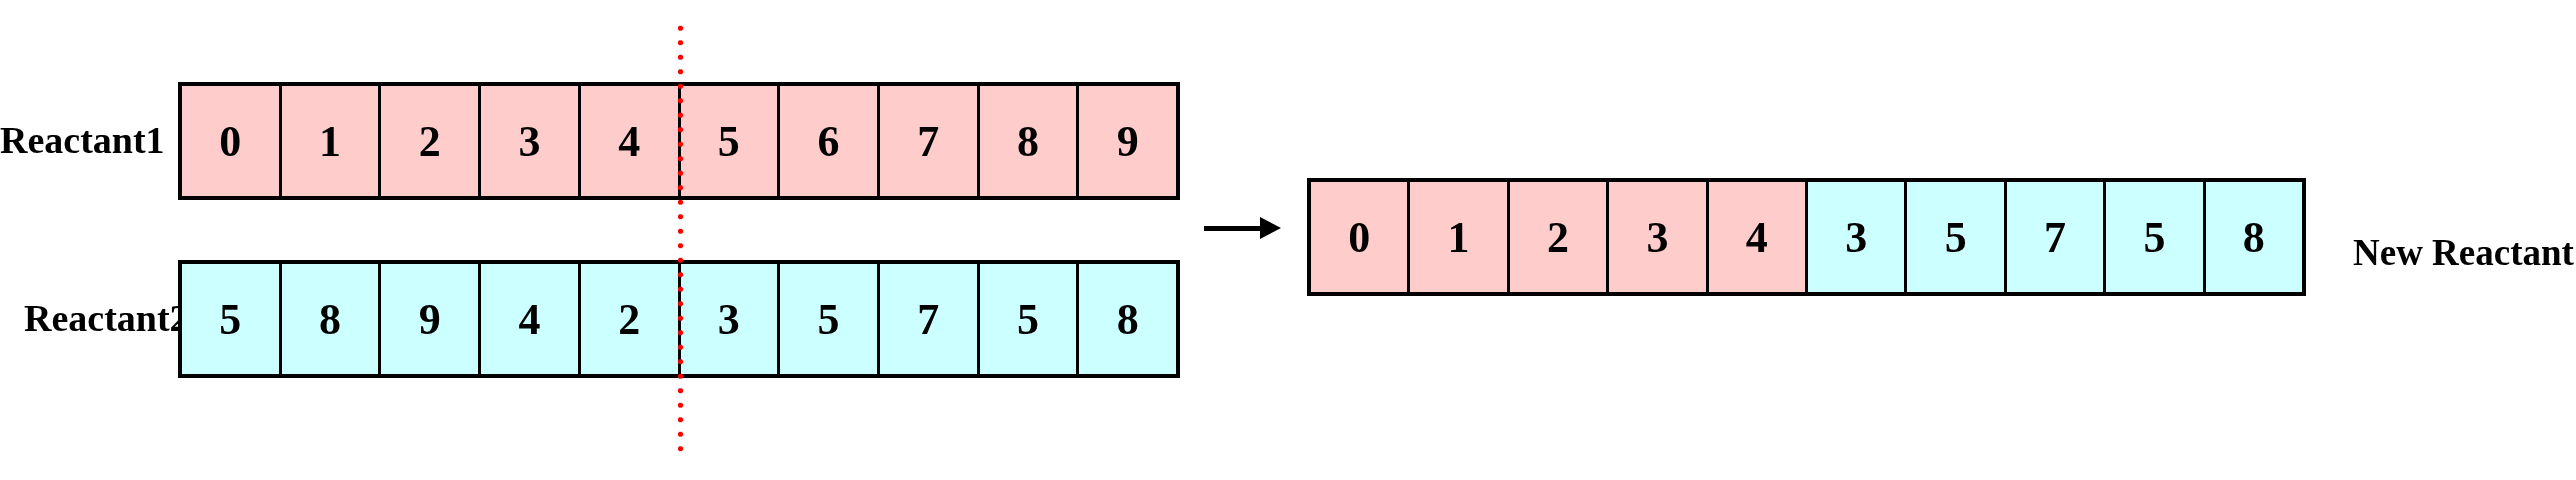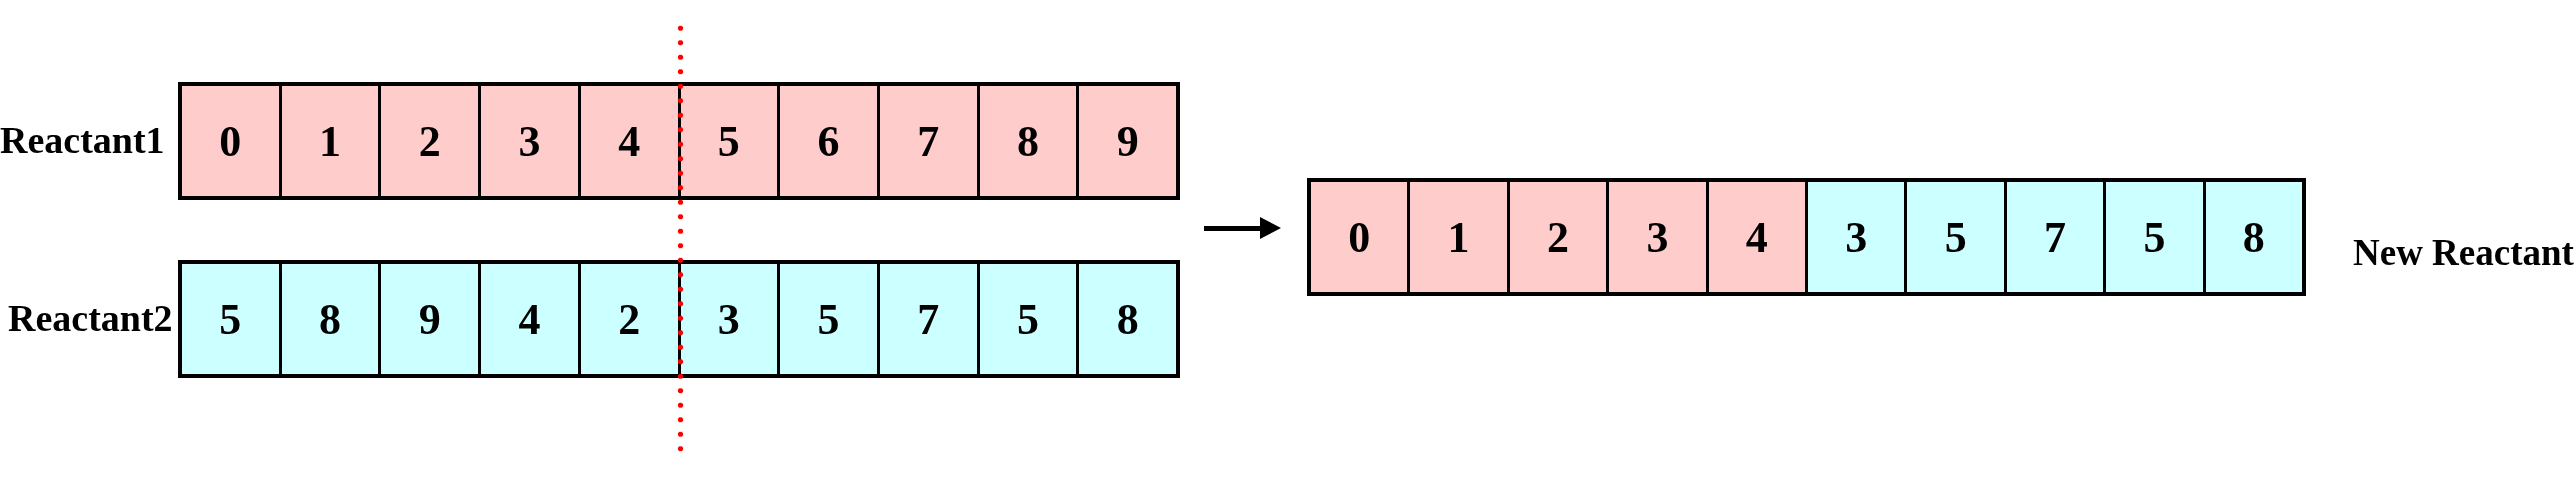--- a/index.html
+++ b/index.html
@@ -99,21 +99,21 @@
       <div class="cell" style="background: rgb(255, 204, 204);">2</div>
       <div class="cell" style="background: rgb(255, 204, 204);">3</div>
       <div class="cell" style="background: rgb(255, 204, 204);">4</div>
       <div class="cell" style="background: rgb(255, 204, 204);">5</div>
       <div class="cell" style="background: rgb(255, 204, 204);">6</div>
       <div class="cell" style="background: rgb(255, 204, 204);">7</div>
       <div class="cell" style="background: rgb(255, 204, 204);">8</div>
       <div class="cell" style="background: rgb(255, 204, 204);">9</div>
     </div>
 
-  <div class="row-label right-align" style="left:0; width:162px; top:292px;padding-left:8px;">Reactant2</div>
+  <div class="row-label right-align" style="left:16px; width:162px; top:292px;padding-left:8px;">Reactant2</div>
 
   <div class="gene-row" style="left:178px; top:260px;">
       <div class="cell" style="background: rgb(204, 255, 255);">5</div>
       <div class="cell" style="background: rgb(204, 255, 255);">8</div>
       <div class="cell" style="background: rgb(204, 255, 255);">9</div>
       <div class="cell" style="background: rgb(204, 255, 255);">4</div>
       <div class="cell" style="background: rgb(204, 255, 255);">2</div>
       <div class="cell" style="background: rgb(204, 255, 255);">3</div>
       <div class="cell" style="background: rgb(204, 255, 255);">5</div>
       <div class="cell" style="background: rgb(204, 255, 255);">7</div>

